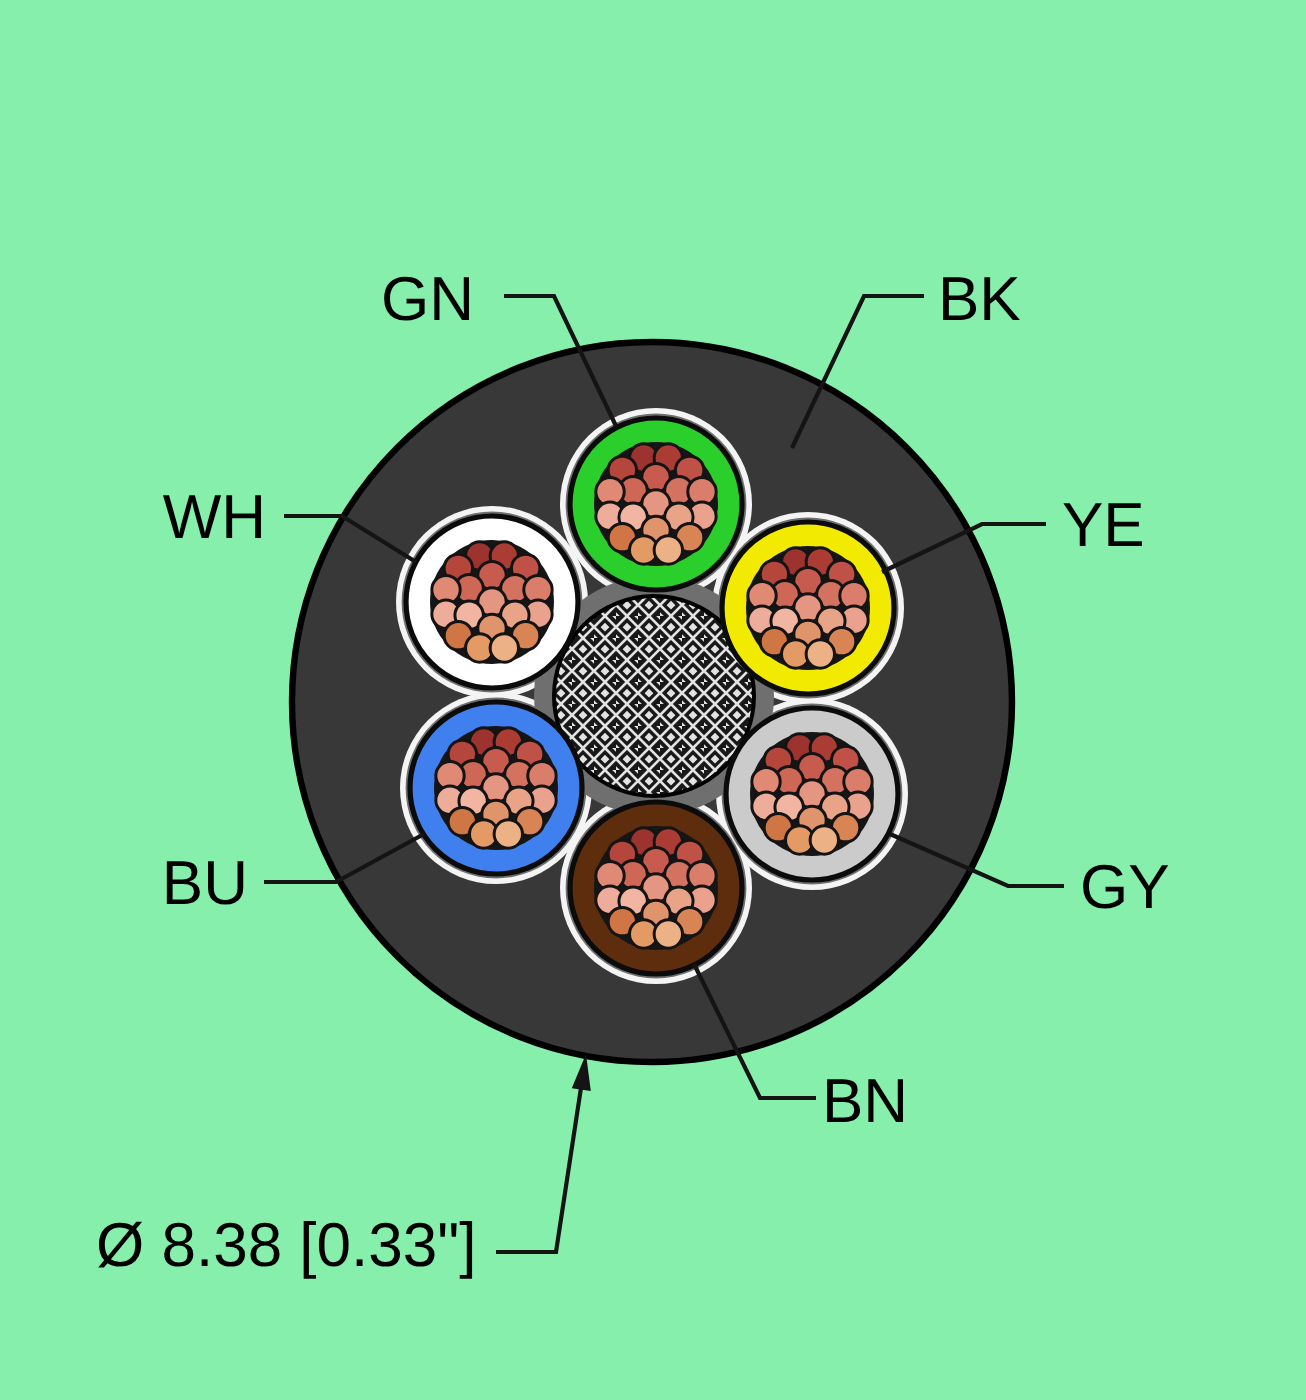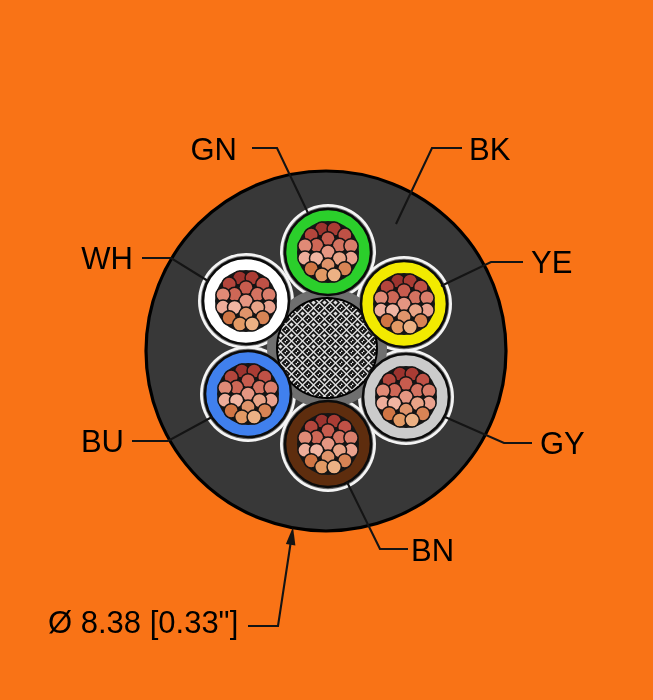--- a/index.html
+++ b/index.html
@@ -1,19 +1,19 @@
 <!DOCTYPE html>
 <html><head>
 <meta charset="utf-8">
 <style>
   html,body{margin:0;padding:0;background:#ffffff;}
   .stage{
     position:relative;
     width:653px;height:700px;
-    background:#f97316;
+    background:#86efac;
     font-family:"Liberation Sans", sans-serif;
     overflow:hidden;
   }
   svg text{
     font-family:"Liberation Sans","DejaVu Sans",sans-serif;
     fill:#000000;
   }
   .lbl{font-size:31px;}
   .dim{font-size:31px;}
 </style>

